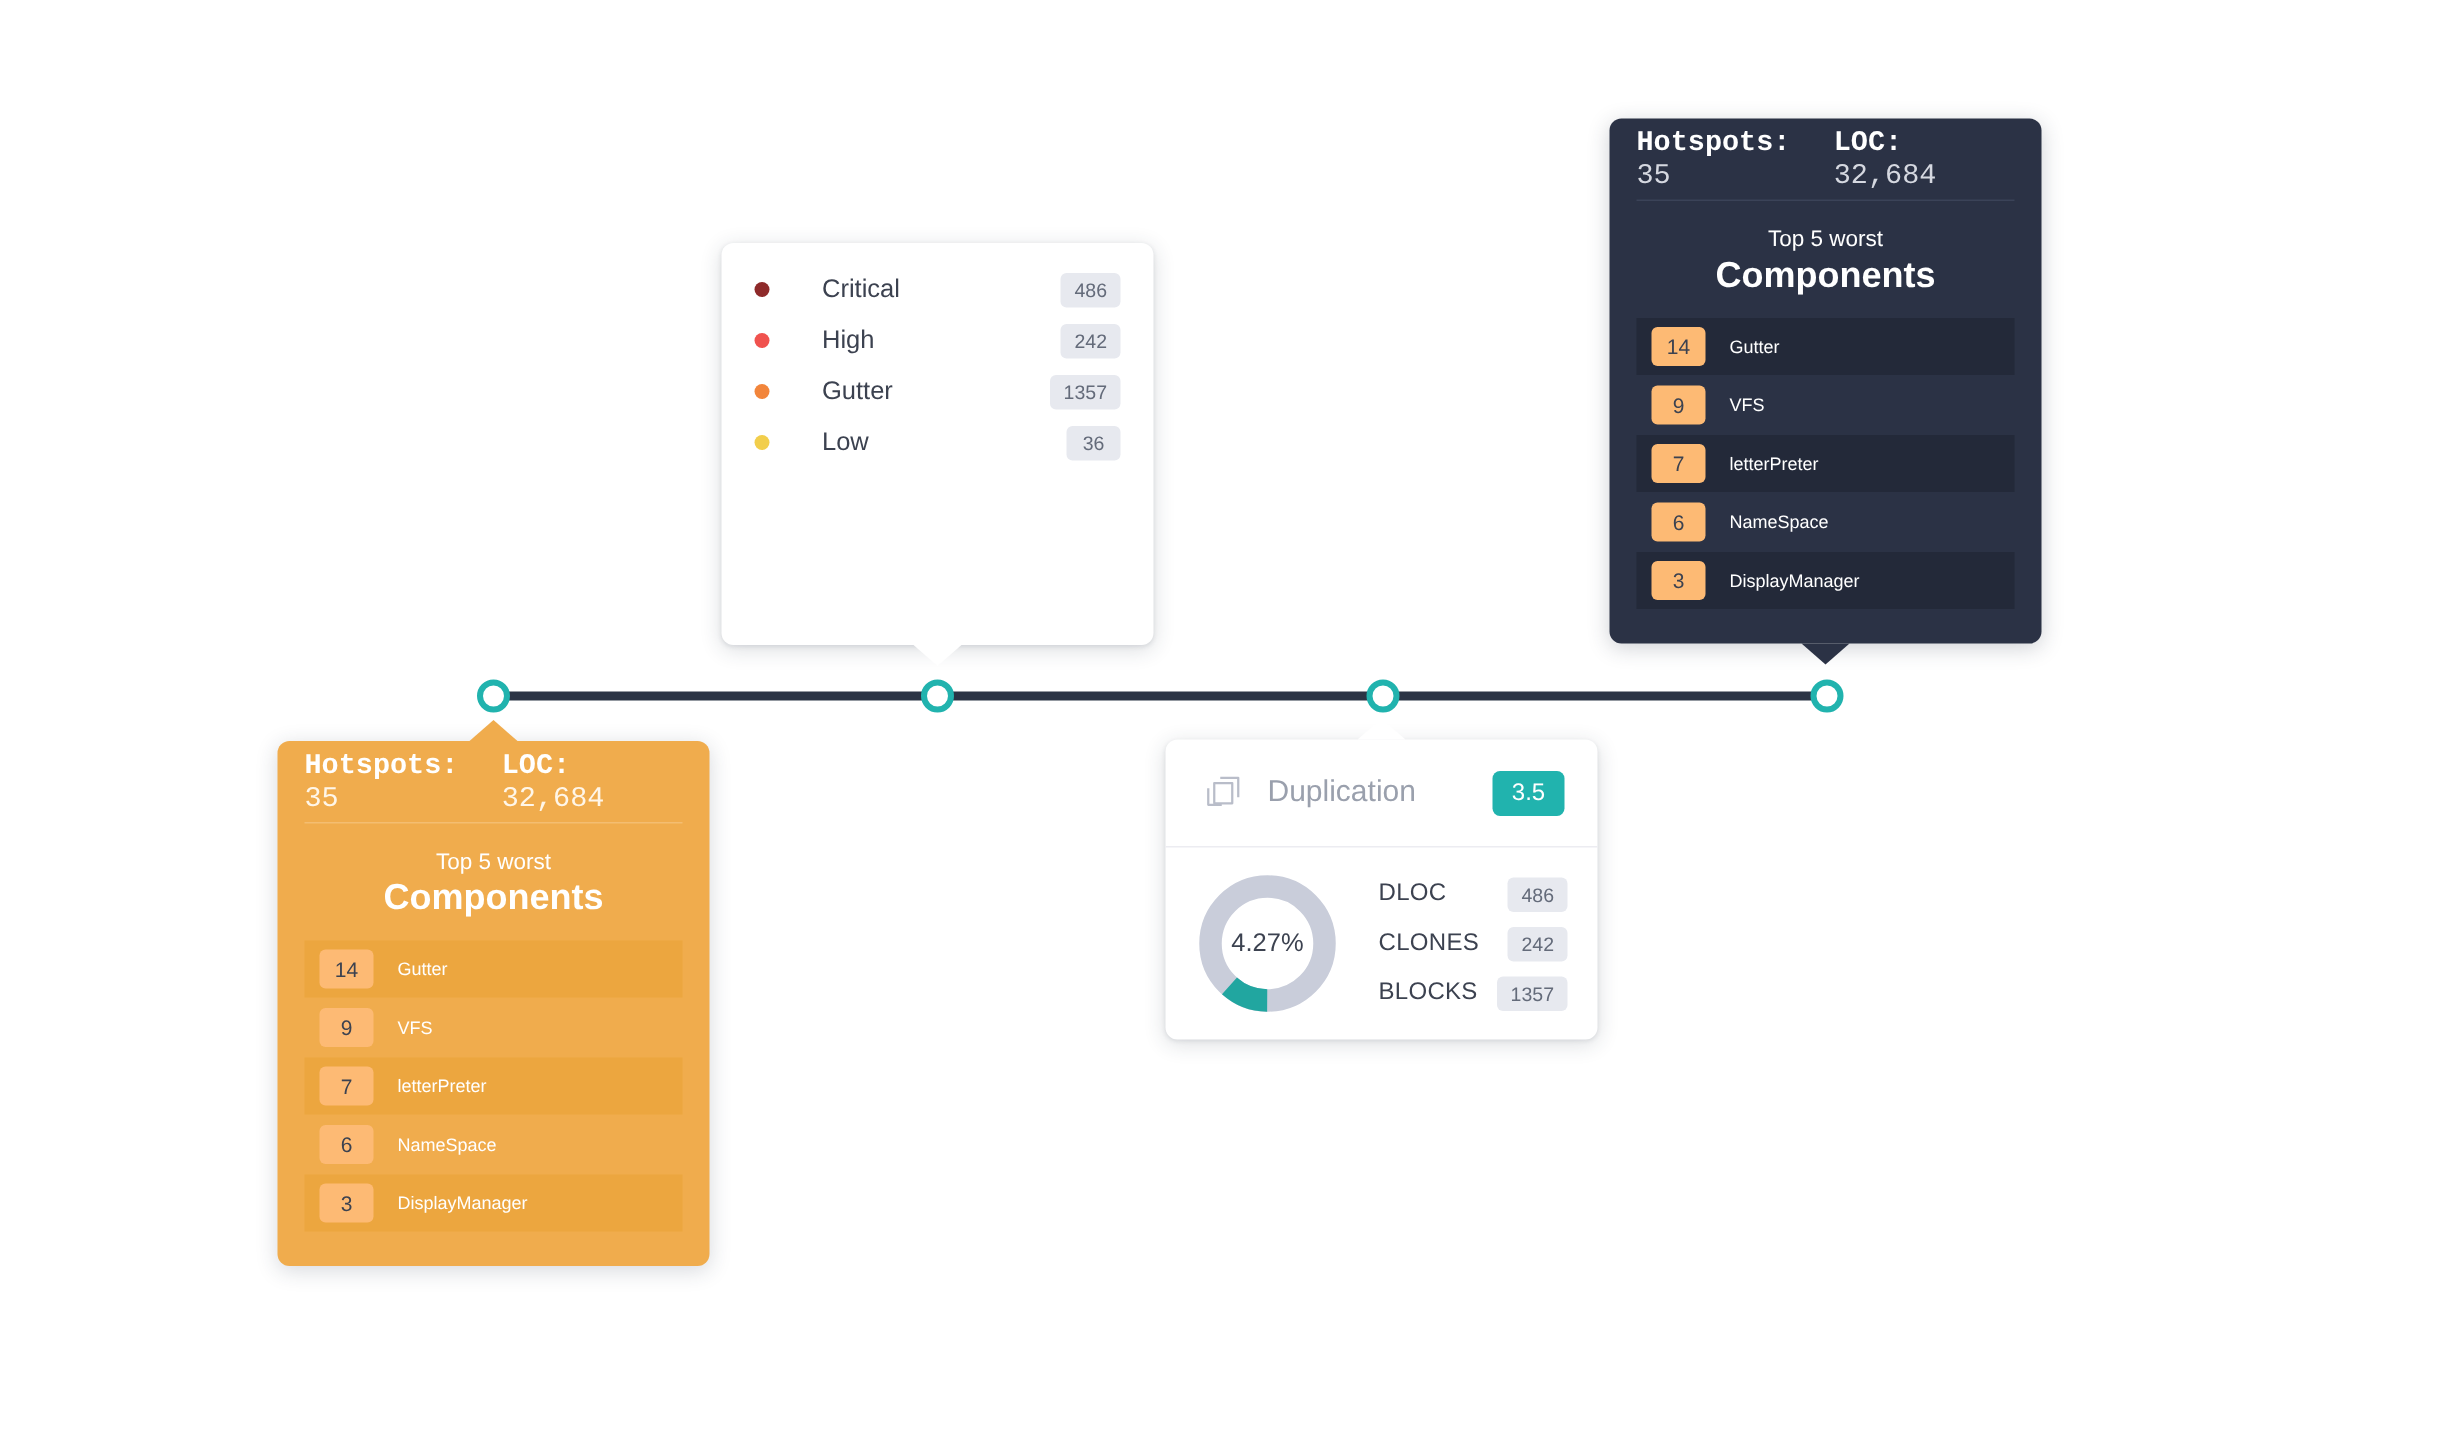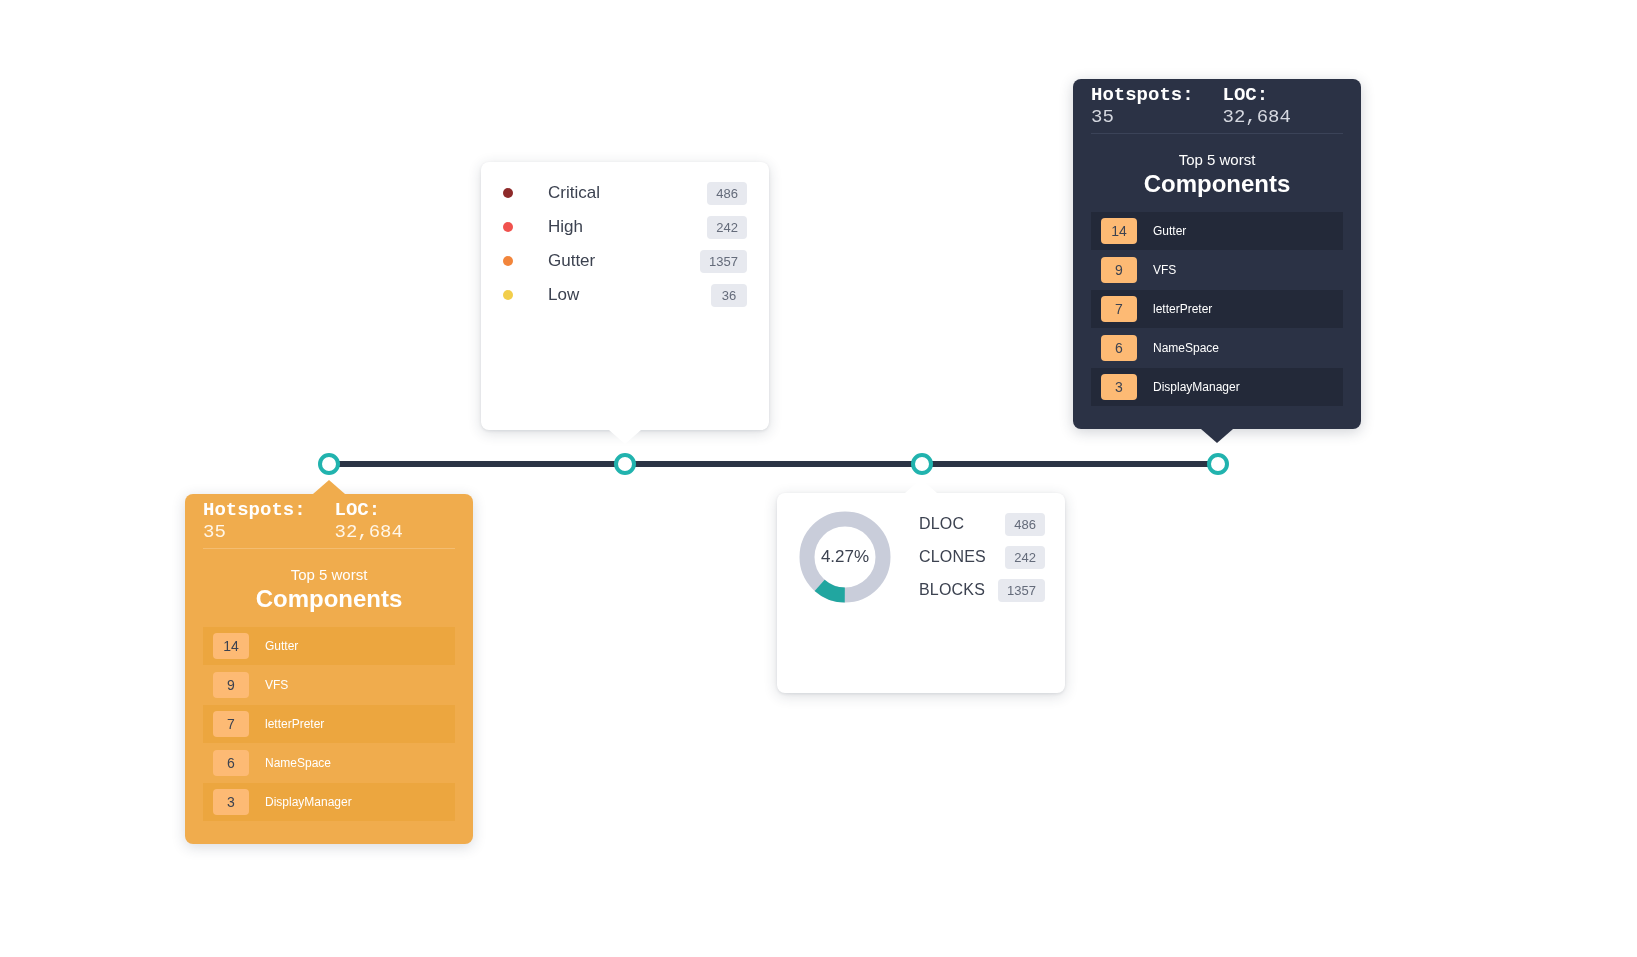--- a/index.html
+++ b/index.html
@@ -338,20 +338,31 @@
       <span class="cq-dot" style="background:#f2ce4b;"></span>
       <span class="cq-label">Low</span>
       <span class="cq-val">36</span>
     </div>
   </div>
   <div class="pointer"></div>
 </div>
 
 <div class="card popover" id="card-duplication">
   <div class="pointer"></div>
+  <div class="pop-head">
+    <span class="pop-icon">
+      <svg width="26" height="26" viewBox="0 0 26 26" fill="none" stroke="#b9bdc9" stroke-width="1.5" stroke-linejoin="round">
+        <path d="M2.5 9.5 L2.5 20.5 L11.5 20.5"></path>
+        <rect x="6.5" y="6" width="12" height="13.5"></rect>
+        <path d="M10.5 2.5 L22.5 2.5 L22.5 15.5"></path>
+      </svg>
+    </span>
+    <span class="pop-title">Duplication</span>
+    <span class="pop-badge" style="background:#21b3ae;">3.5</span>
+  </div>
   <div class="dup-body">
     <div class="donut-wrap">
       <svg width="100" height="100" viewBox="0 0 100 100">
         <circle cx="50" cy="50" r="38" fill="none" stroke="#c9cdda" stroke-width="15"></circle>
         <circle cx="50" cy="50" r="38" fill="none" stroke="#21a6a0" stroke-width="15" stroke-dasharray="27.5 211.2" stroke-dashoffset="-119.4" transform="rotate(-90 50 50)"></circle>
       </svg>
       <span class="donut-label">4.27%</span>
     </div>
     <div class="dup-metrics">
       <div class="dup-row">

